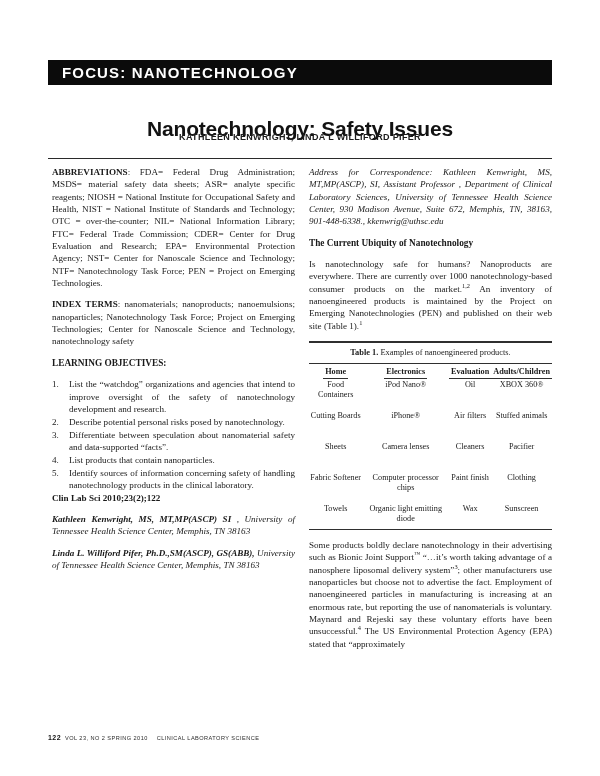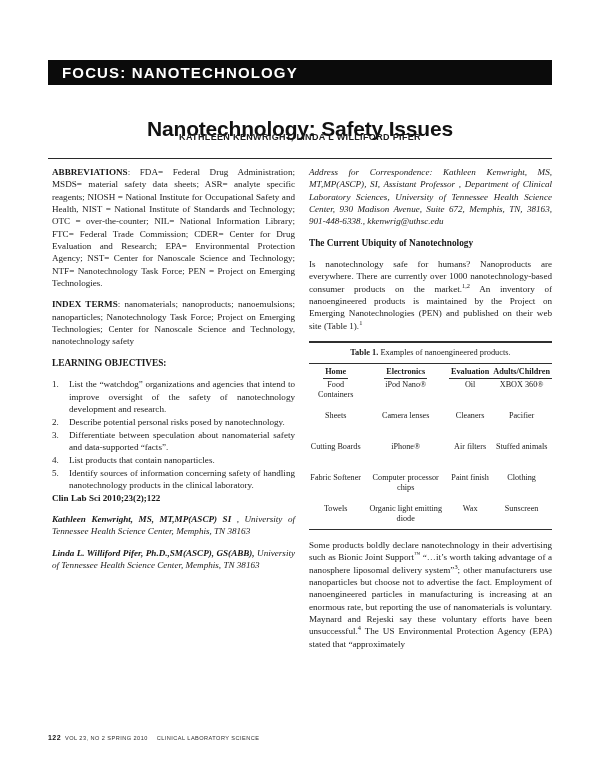--- a/index.html
+++ b/index.html
@@ -289,30 +289,30 @@
           </tr>
         </thead>
         <tbody>
           <tr>
             <td>Food Containers</td>
             <td>iPod Nano®</td>
             <td>Oil</td>
             <td>XBOX 360®</td>
           </tr>
           <tr class="spaced">
+            <td>Cutting Boards</td>
+            <td>iPhone®</td>
+            <td>Air filters</td>
+            <td>Stuffed animals</td>
+          </tr>
+          <tr class="spaced">
             <td>Sheets</td>
             <td>Camera lenses</td>
             <td>Cleaners</td>
             <td>Pacifier</td>
-          </tr>
-          <tr class="spaced">
-            <td>Cutting Boards</td>
-            <td>iPhone®</td>
-            <td>Air filters</td>
-            <td>Stuffed animals</td>
           </tr>
           <tr class="spaced">
             <td>Fabric Softener</td>
             <td>Computer processor chips</td>
             <td>Paint finish</td>
             <td>Clothing</td>
           </tr>
           <tr class="spaced">
             <td>Towels</td>
             <td>Organic light emitting diode</td>

